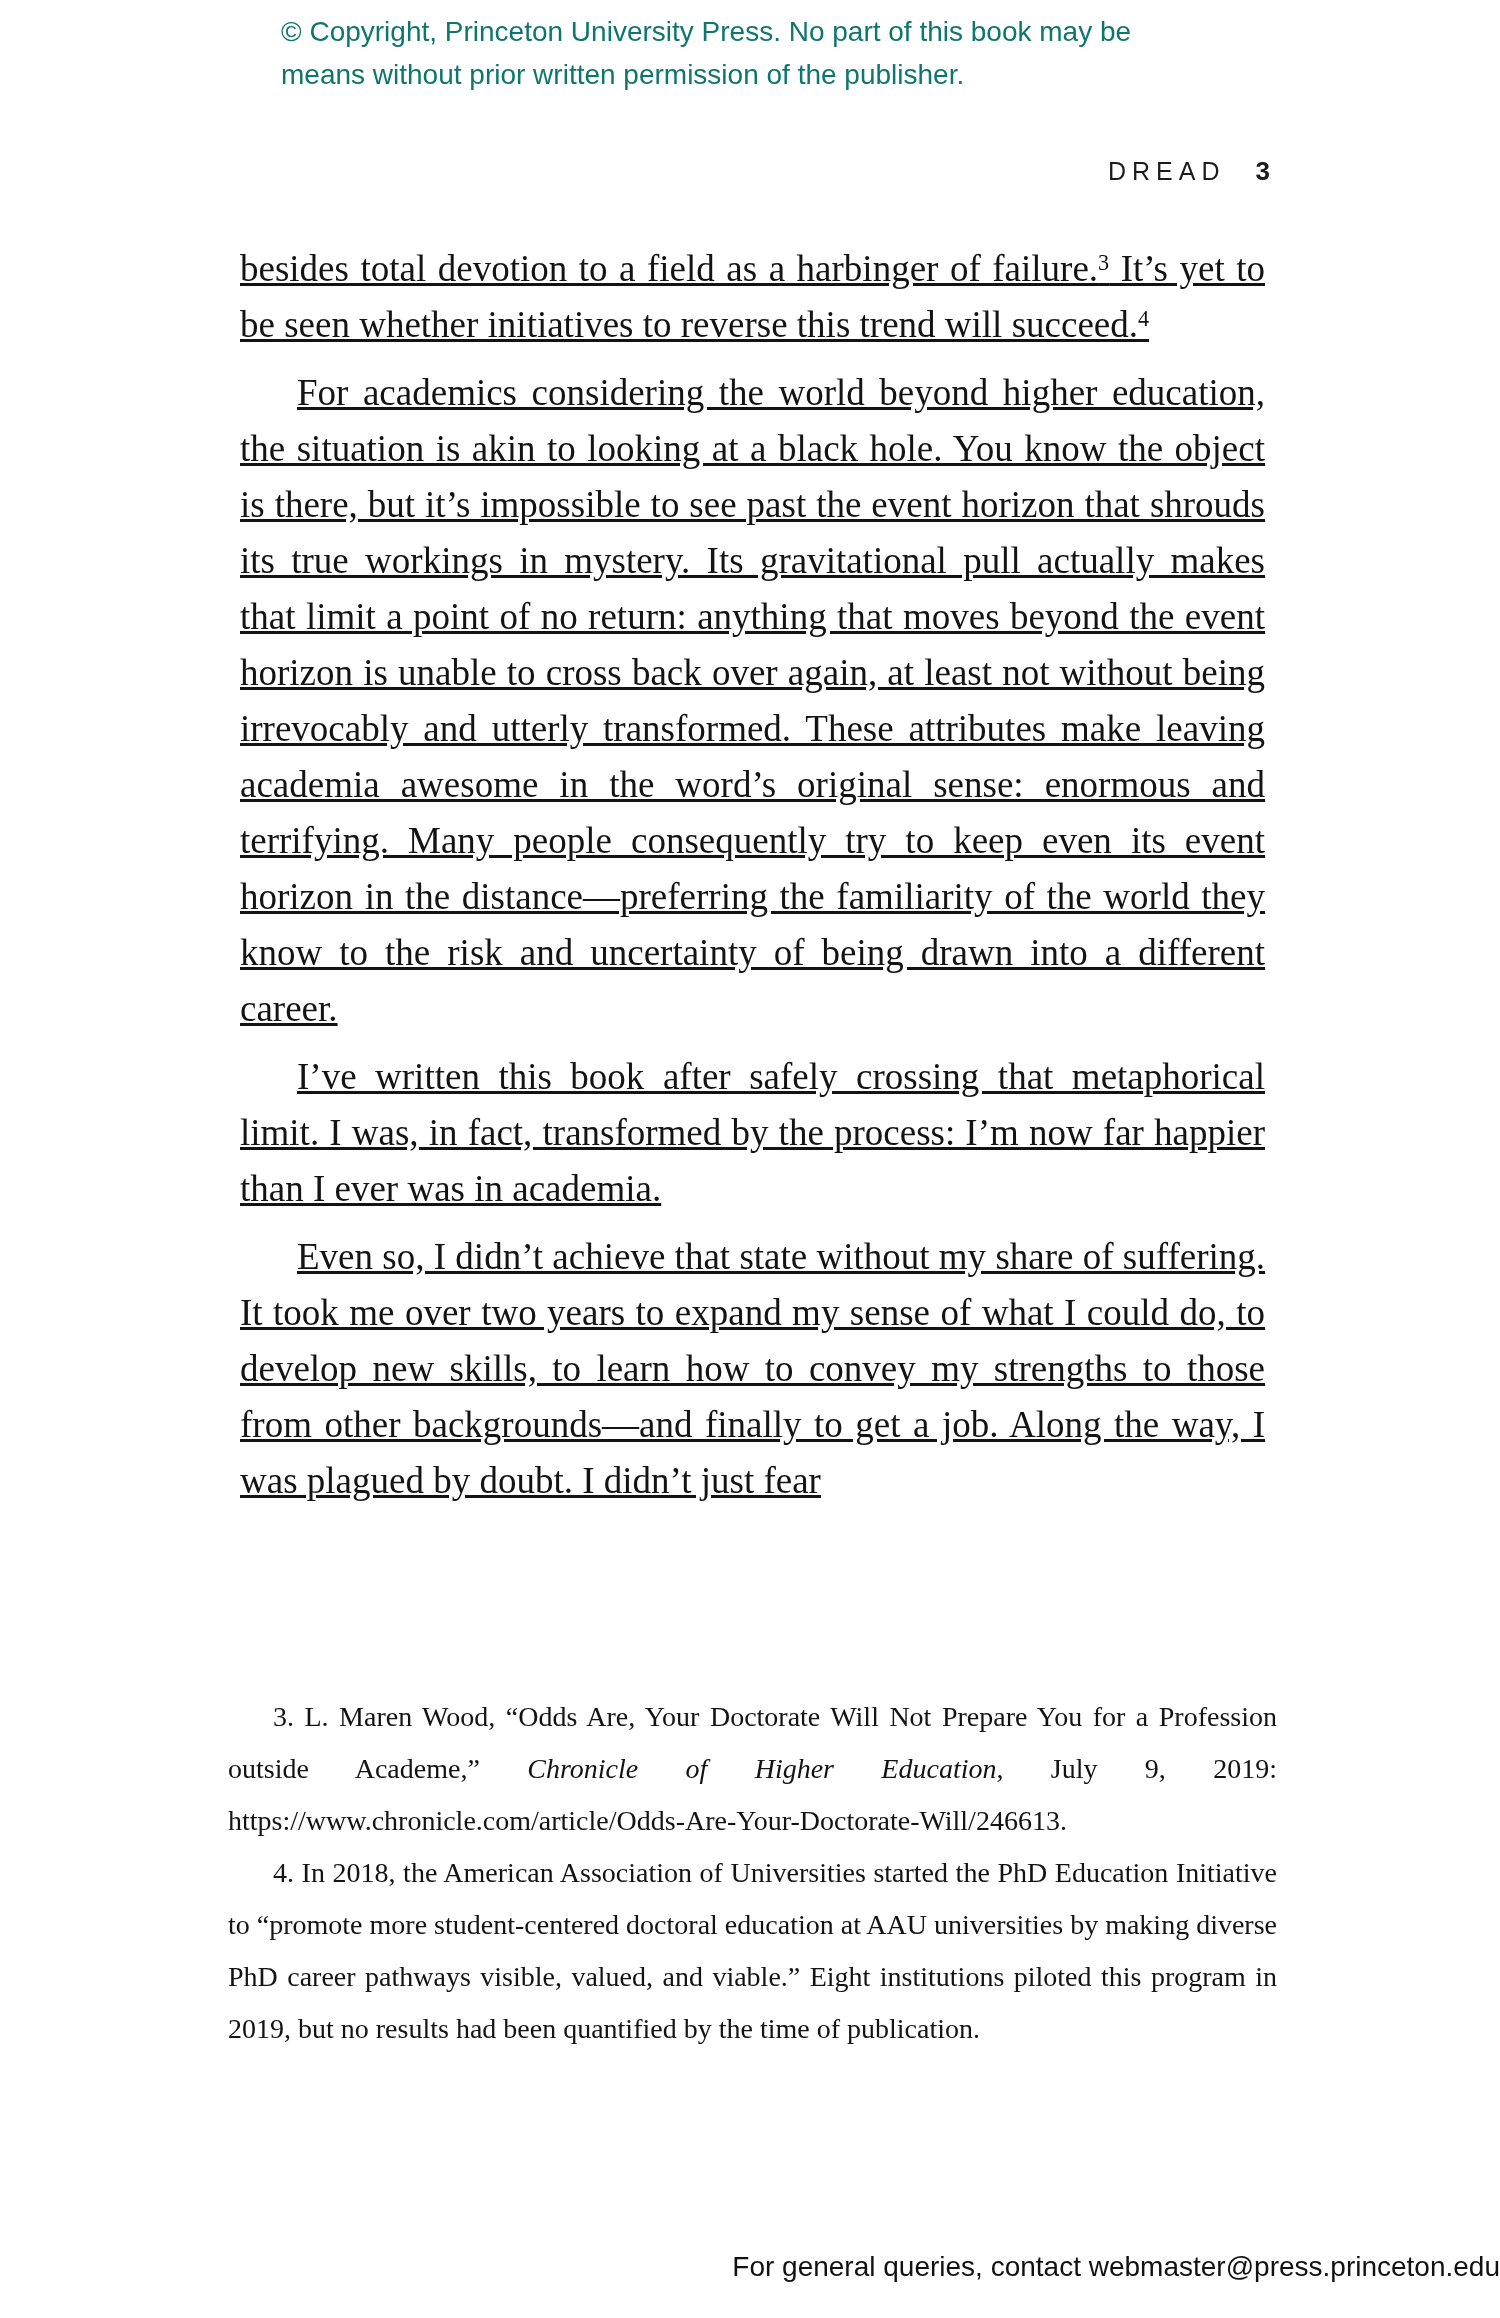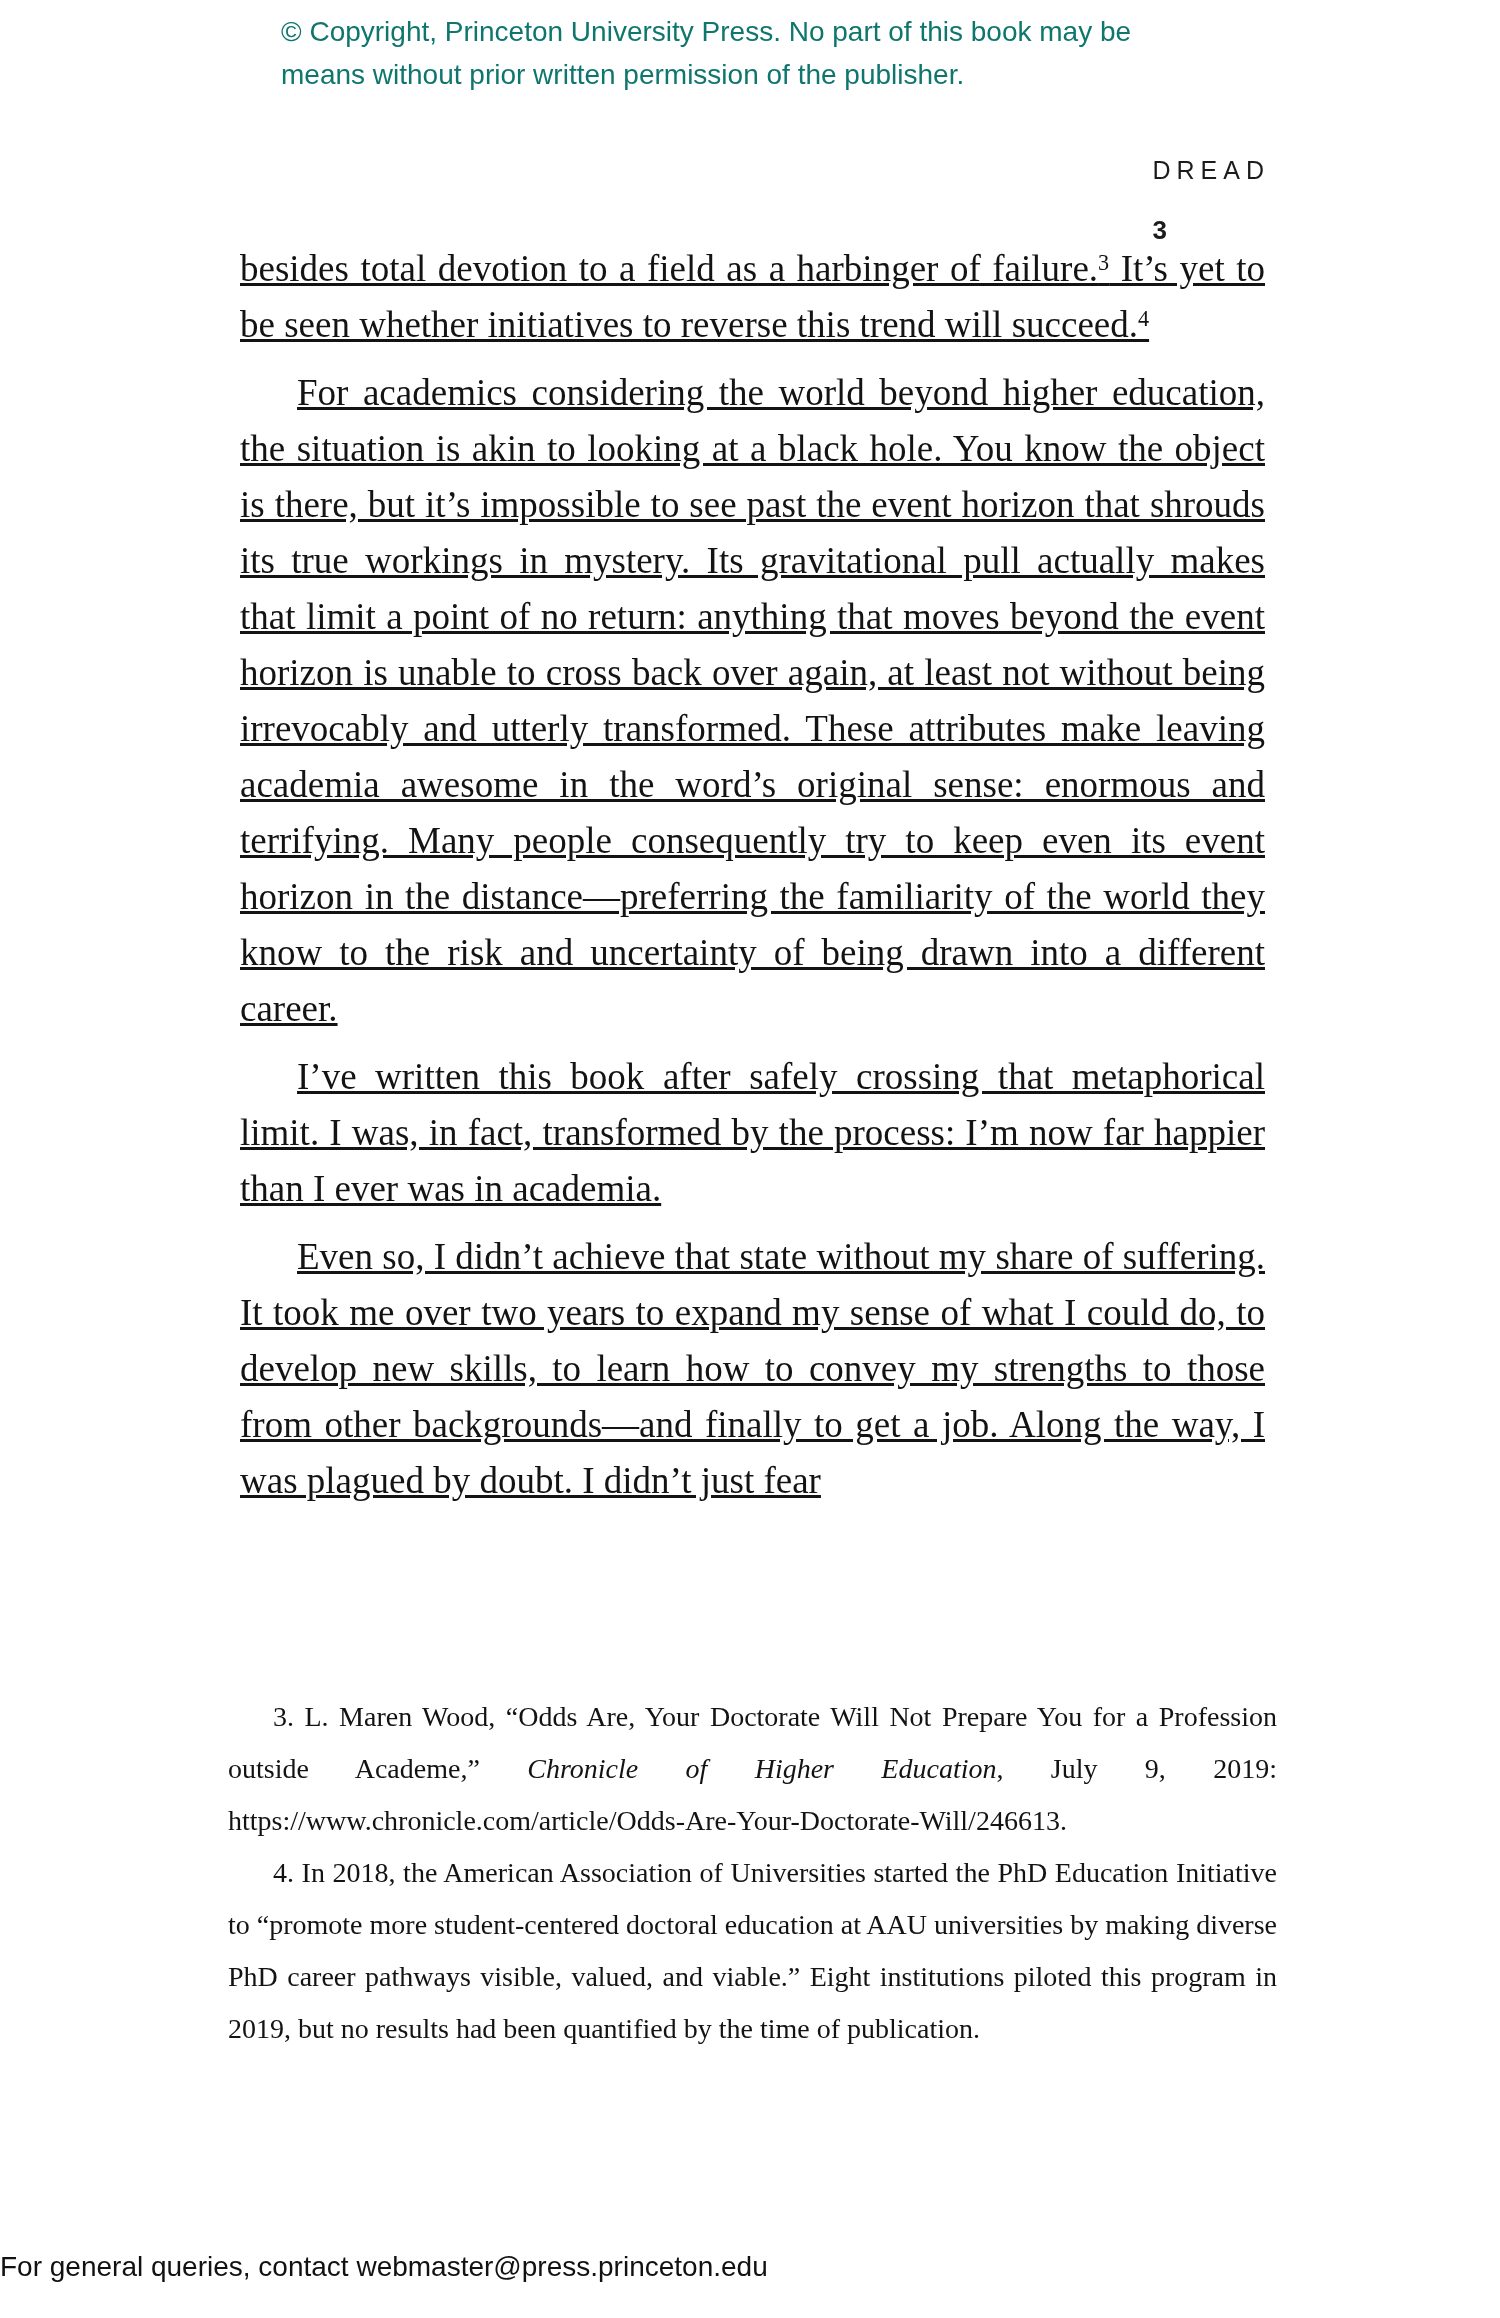--- a/index.html
+++ b/index.html
@@ -27,21 +27,20 @@
   }
   .running-header {
     position: absolute;
     top: 156px;
     right: 230px;
     display: flex;
     align-items: baseline;
     gap: 30px;
     font-family: "Liberation Sans", sans-serif;
     color: #1c1c1c;
-    flex-direction: column;
   }
   .running-header .chapter {
     font-size: 25px;
     letter-spacing: 6px;
     font-weight: 400;
   }
   .running-header .pagenum {
     font-size: 26px;
     font-weight: 700;
   }
@@ -87,21 +86,21 @@
     text-indent: 45px;
   }
   .footnotes em {
     font-style: italic;
   }
   .page-footer {
     position: absolute;
     left: 0;
     right: 0;
     top: 2251px;
-    text-align: left;
+    text-align: right;
     font-family: "Liberation Sans", sans-serif;
     font-size: 28px;
     color: #111111;
   }
 </style>
 </head>
 <body>
 
 <div class="page">
 

